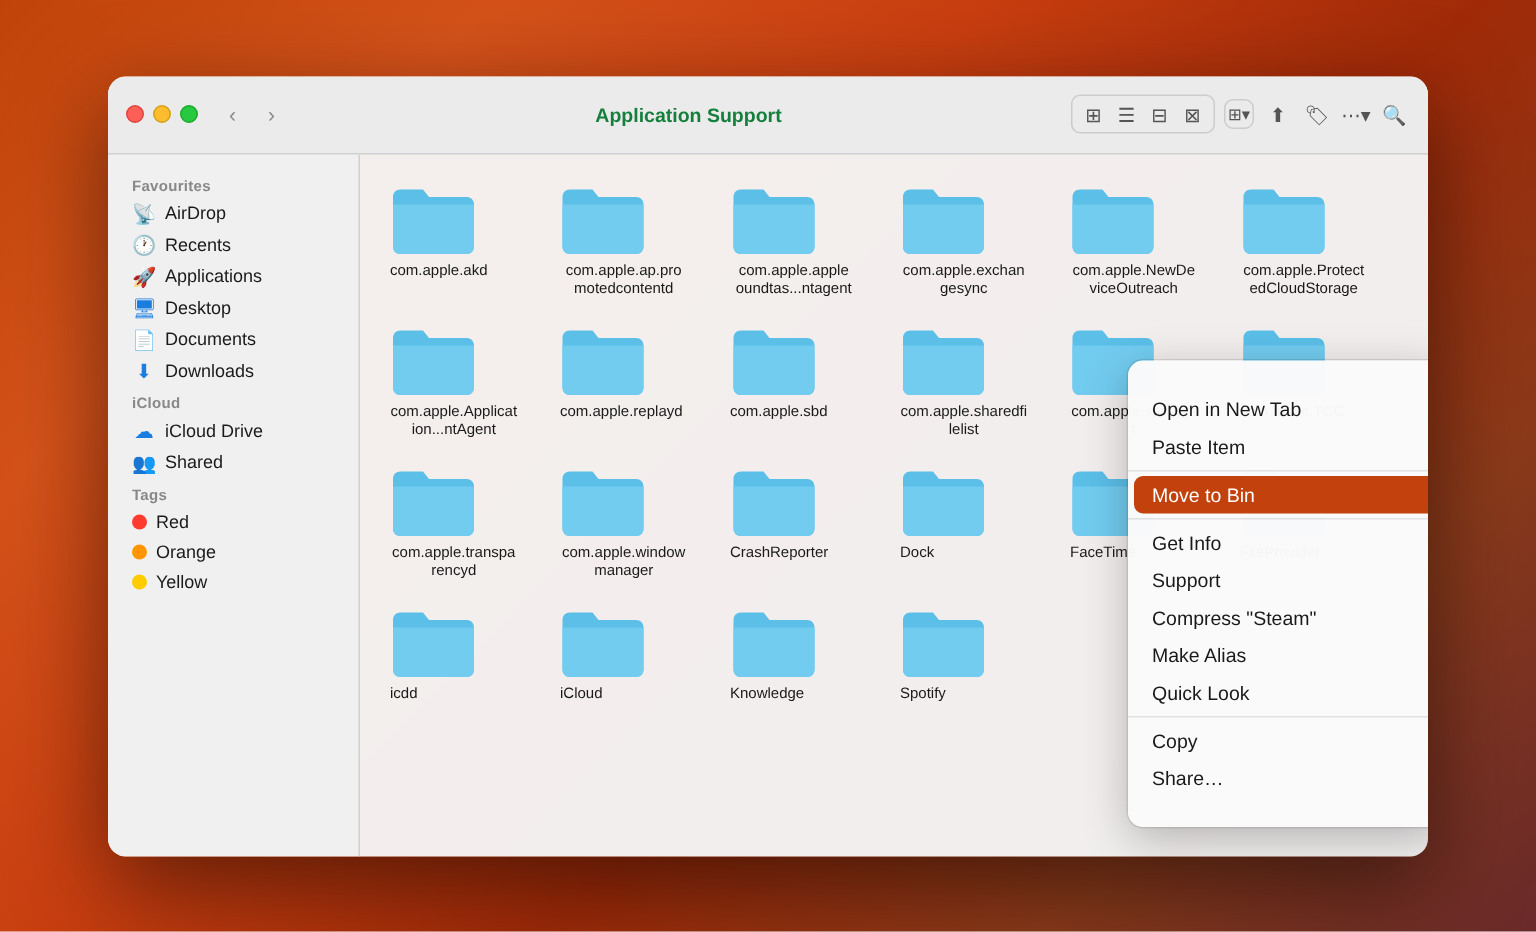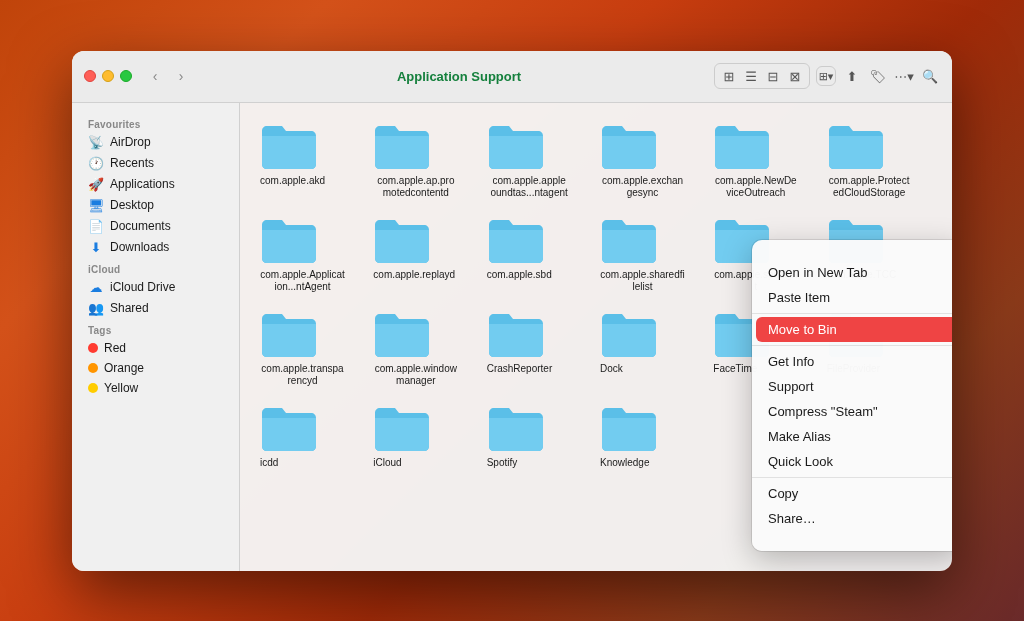--- a/index.html
+++ b/index.html
@@ -193,21 +193,21 @@
     }
     .ctx-item {
       padding: 5px 16px;
       cursor: pointer;
       color: #1a1a1a;
       display: flex;
       align-items: center;
       gap: 8px;
     }
     .ctx-item.highlighted {
-      background: #ef4444;
+      background: #c2410c;
       color: white;
       border-radius: 6px;
       margin: 0 4px;
       padding: 5px 12px;
       align-items: flex-end;
     }
     .ctx-separator {
       height: 1px;
       background: rgba(0,0,0,0.1);
       margin: 3px 0;
@@ -484,30 +484,30 @@
           </div>
           <span class="file-label">iCloud</span>
         </div>
         <div class="file-item">
           <div class="folder-icon">
             <svg viewBox="0 0 58 50" fill="none">
                 <path d="M2 10 C2 7 4 5 7 5 L22 5 L26 10 L51 10 C54 10 56 12 56 15 L56 43 C56 46 54 48 51 48 L7 48 C4 48 2 46 2 43 Z" fill="#5bbfe8"></path>
                 <path d="M2 15 L56 15 L56 43 C56 46 54 48 51 48 L7 48 C4 48 2 46 2 43 Z" fill="#72ccf0"></path>
               </svg>
           </div>
+          <span class="file-label">Knowledge</span>
+        </div>
+        <div class="file-item">
+          <div class="folder-icon">
+            <svg viewBox="0 0 58 50" fill="none">
+                <path d="M2 10 C2 7 4 5 7 5 L22 5 L26 10 L51 10 C54 10 56 12 56 15 L56 43 C56 46 54 48 51 48 L7 48 C4 48 2 46 2 43 Z" fill="#5bbfe8"></path>
+                <path d="M2 15 L56 15 L56 43 C56 46 54 48 51 48 L7 48 C4 48 2 46 2 43 Z" fill="#72ccf0"></path>
+              </svg>
+          </div>
           <span class="file-label">Spotify</span>
-        </div>
-        <div class="file-item">
-          <div class="folder-icon">
-            <svg viewBox="0 0 58 50" fill="none">
-                <path d="M2 10 C2 7 4 5 7 5 L22 5 L26 10 L51 10 C54 10 56 12 56 15 L56 43 C56 46 54 48 51 48 L7 48 C4 48 2 46 2 43 Z" fill="#5bbfe8"></path>
-                <path d="M2 15 L56 15 L56 43 C56 46 54 48 51 48 L7 48 C4 48 2 46 2 43 Z" fill="#72ccf0"></path>
-              </svg>
-          </div>
-          <span class="file-label">Knowledge</span>
         </div>
 
         <div class="file-item" style="visibility:hidden;"></div>
         <div class="file-item" style="visibility:hidden;"></div>
       </div>
 
       <div class="context-menu">
         <div class="ctx-item">
           <span>Open in New Tab</span>
         </div>

